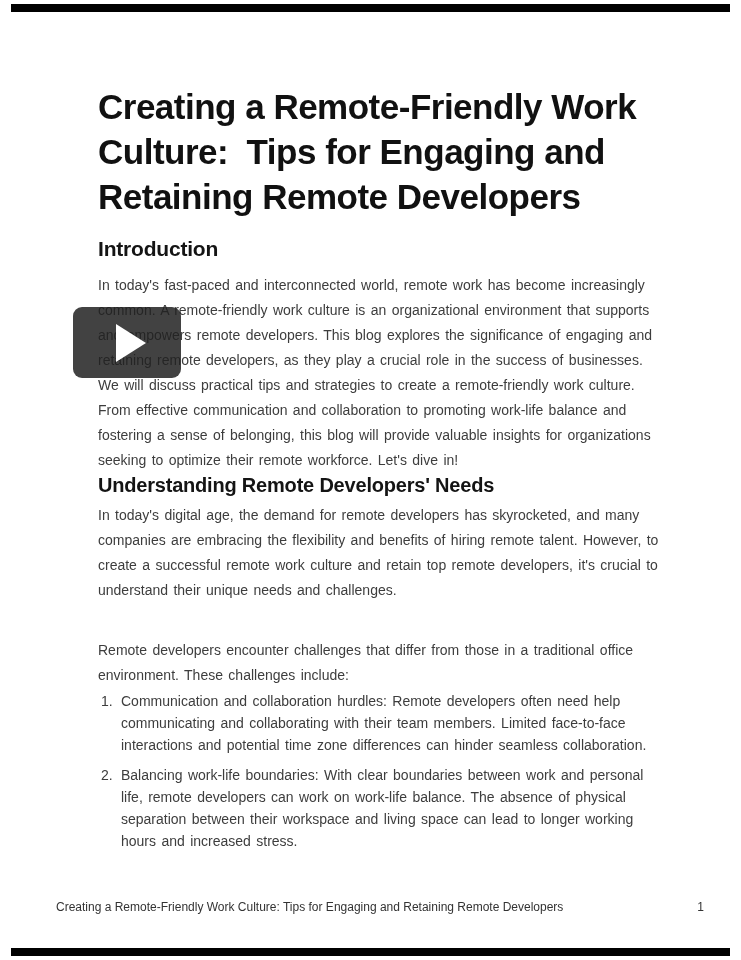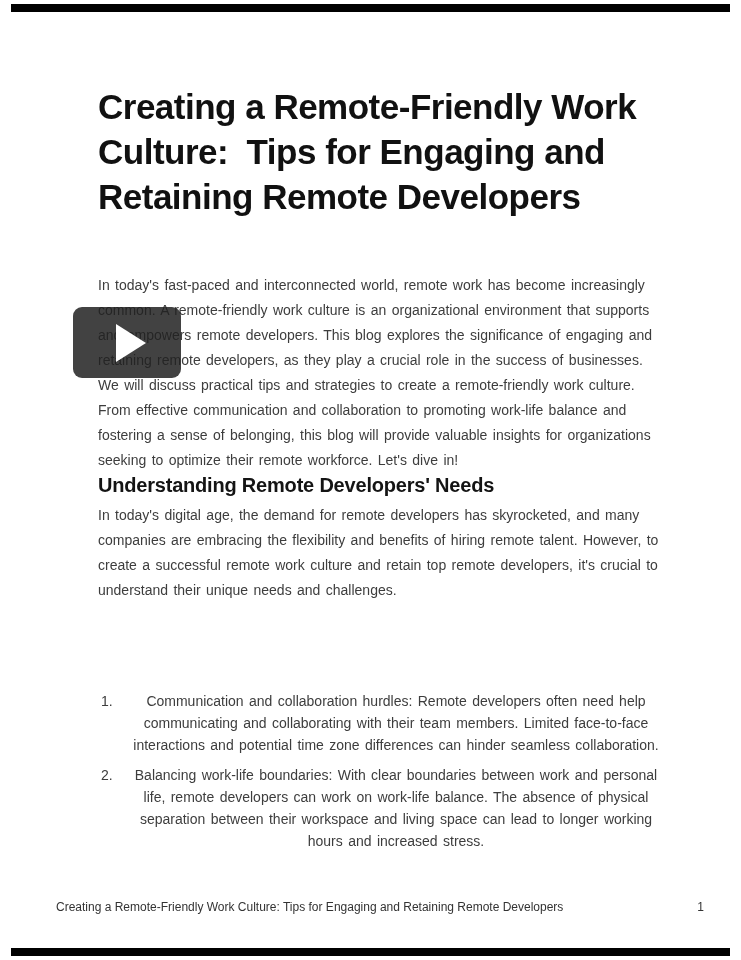--- a/index.html
+++ b/index.html
@@ -83,21 +83,20 @@
     word-spacing: 1.5px;
     display: flex;
   }
   .list-item .num {
     flex: 0 0 20px;
     white-space: pre;
   }
   .list-item .item-text {
     flex: 1;
     white-space: pre-wrap;
-    text-align: center;
   }
   .item-1 { top: 690px; }
   .item-2 { top: 764px; }
 
   .video-overlay {
     position: absolute;
     left: 62px;
     top: 307px;
     width: 108px;
     height: 71px;
@@ -140,39 +139,42 @@
 <body>
 
 <div class="viewport">
 
   <div class="page-gap top"></div>
 
   <h1 class="doc-title">Creating a Remote-Friendly Work
 Culture:  Tips for Engaging and
 Retaining Remote Developers</h1>
 
+  <h2 class="h2 intro">Introduction</h2>
   <p class="body-text para-intro">In today's fast-paced and interconnected world, remote work has become increasingly
 common. A remote-friendly work culture is an organizational environment that supports
 and empowers remote developers. This blog explores the significance of engaging and
 retaining remote developers, as they play a crucial role in the success of businesses.
 We will discuss practical tips and strategies to create a remote-friendly work culture.
 From effective communication and collaboration to promoting work-life balance and
 fostering a sense of belonging, this blog will provide valuable insights for organizations
 seeking to optimize their remote workforce. Let's dive in!</p>
 
   <div class="video-overlay">
     <span class="play-triangle"></span>
   </div>
 
   <h2 class="h2 needs">Understanding Remote Developers' Needs</h2>
   <p class="body-text para-needs">In today's digital age, the demand for remote developers has skyrocketed, and many
 companies are embracing the flexibility and benefits of hiring remote talent. However, to
 create a successful remote work culture and retain top remote developers, it's crucial to
 understand their unique needs and challenges.</p>
 
+  <p class="body-text para-challenges">Remote developers encounter challenges that differ from those in a traditional office
+environment. These challenges include:</p>
 
   <div class="list-item item-1">
     <span class="num">1.</span>
     <span class="item-text">Communication and collaboration hurdles: Remote developers often need help
 communicating and collaborating with their team members. Limited face-to-face
 interactions and potential time zone differences can hinder seamless collaboration.</span>
   </div>
 
   <div class="list-item item-2">
     <span class="num">2.</span>

